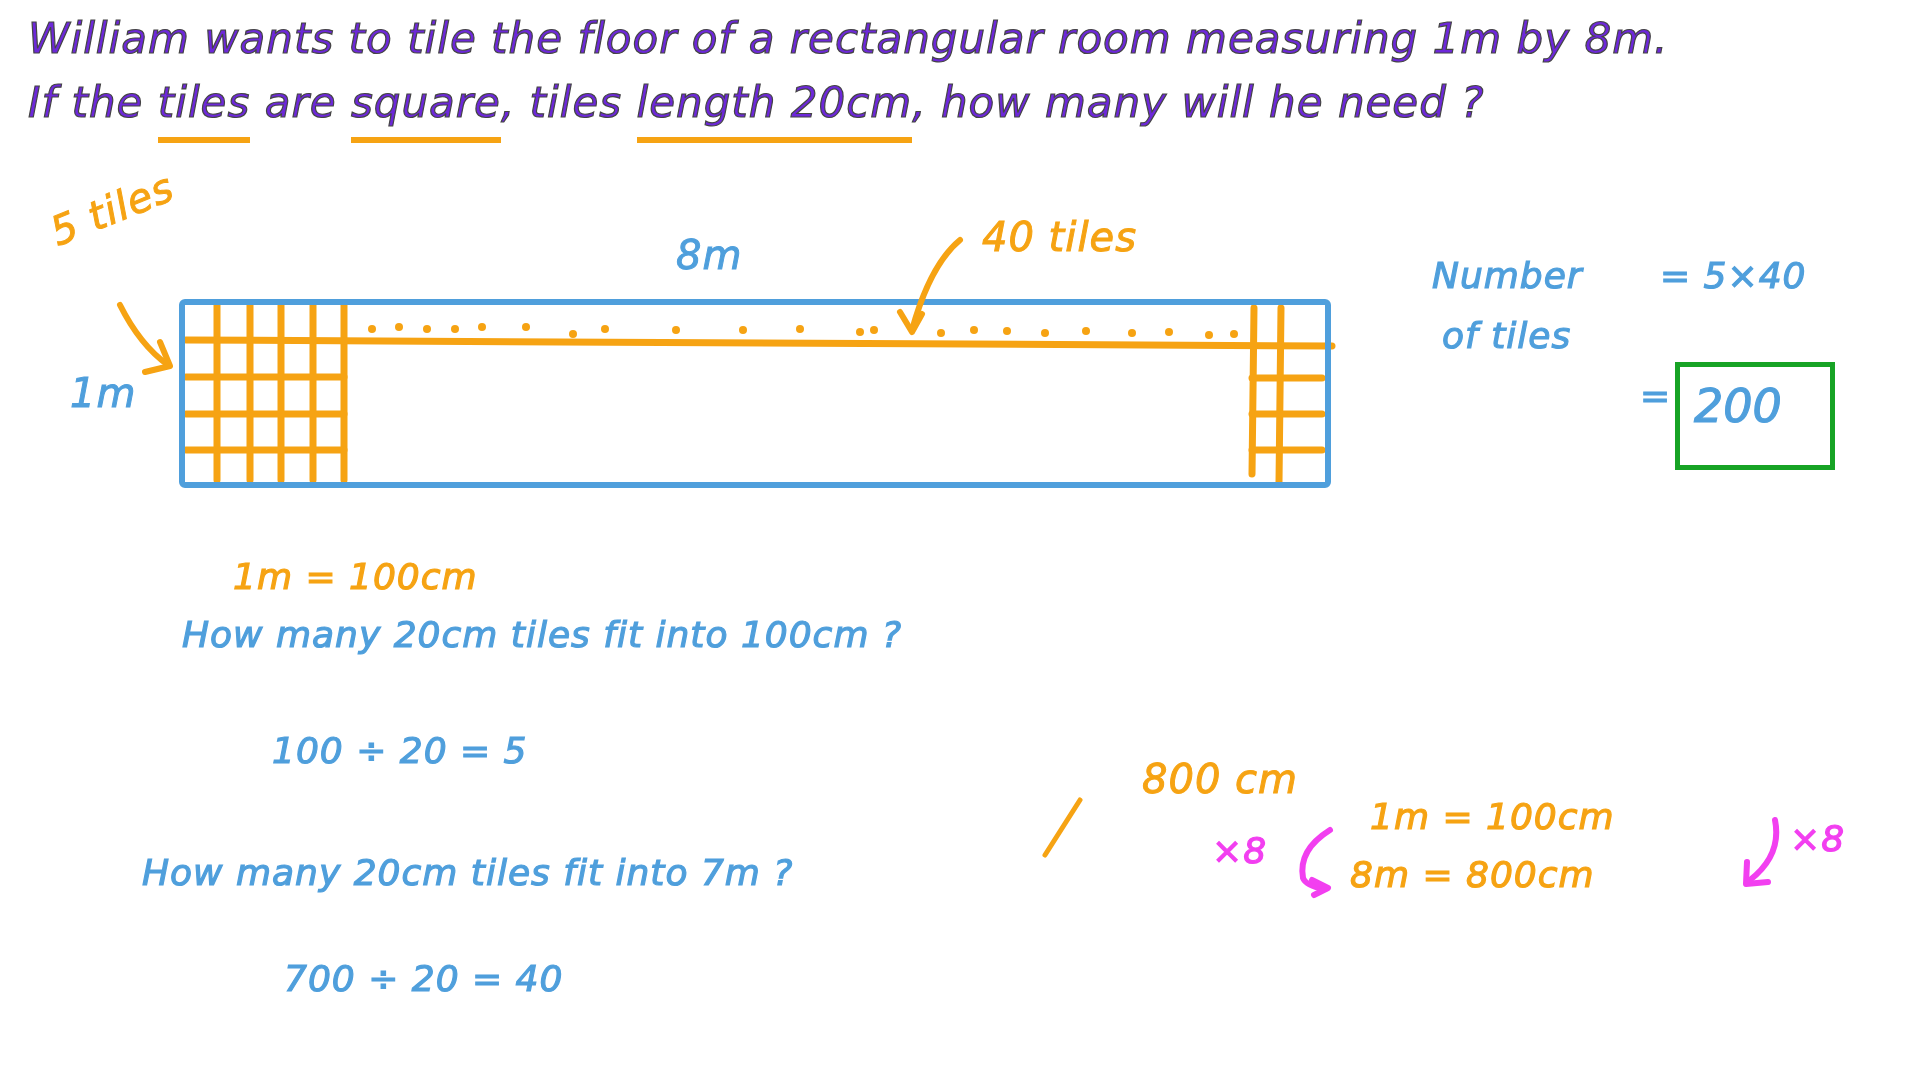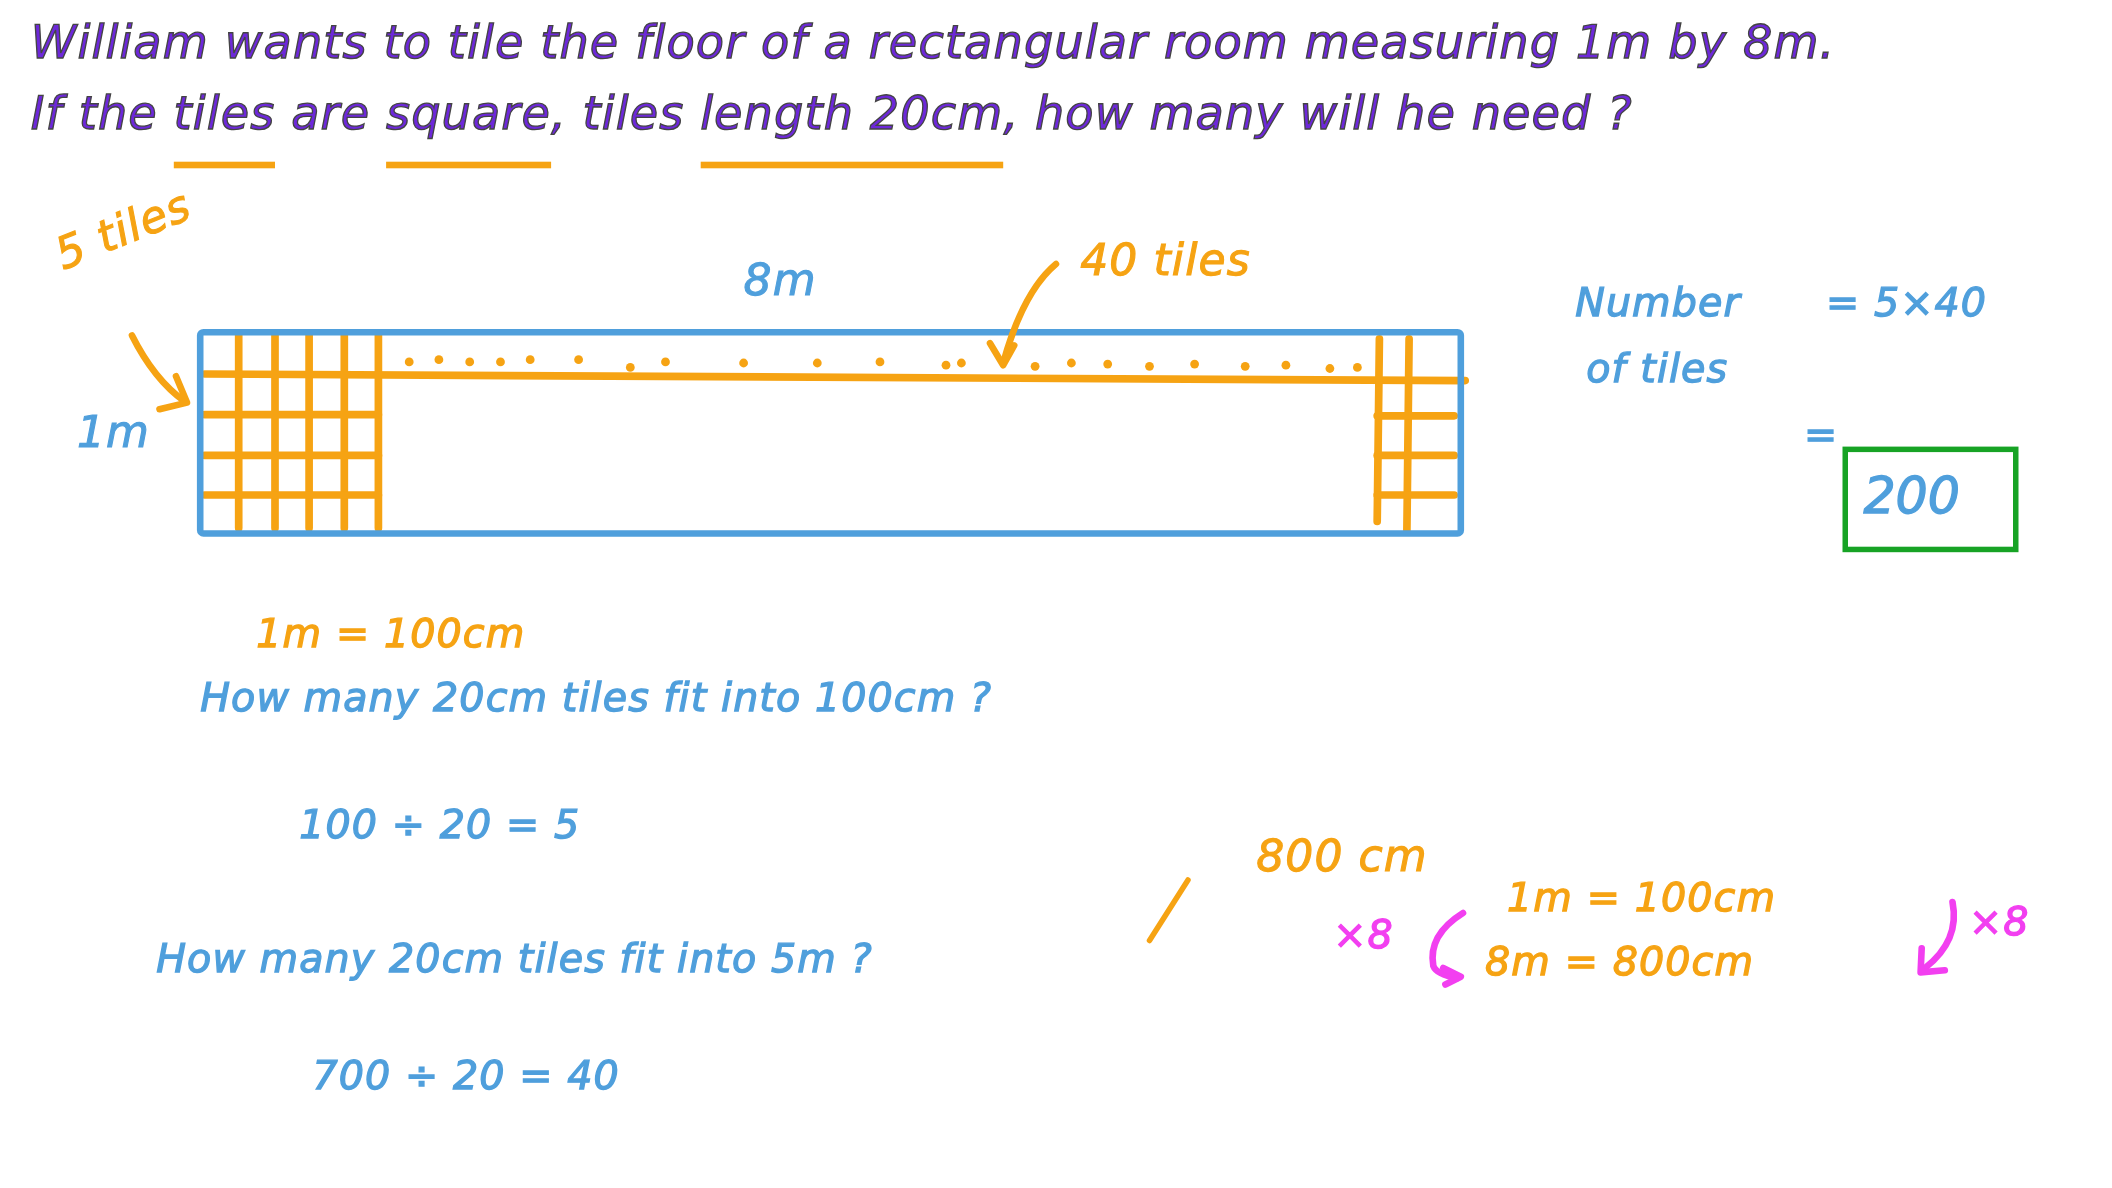--- a/index.html
+++ b/index.html
@@ -4,21 +4,21 @@
 <style>
   html, body { margin:0; padding:0; background:#ffffff; }
   body { width:1920px; height:1080px; position:relative; overflow:hidden;
          font-family:"DejaVu Sans", sans-serif; }
   .hw { position:absolute; white-space:nowrap; font-family:"DejaVu Sans", sans-serif; font-weight:bold; letter-spacing:1px; }
   .dark { color:#6d28d9; }
   .blue { color:#4f9fdc; }
   .orange { color:#f6a313; }
   .magenta { color:#f23ff0; }
   .question { font-size:42px; left:28px; font-style:italic; font-weight:normal; -webkit-text-stroke:1.2px #444444; }
-  .ul { border-bottom:6px solid #f6a313; padding-bottom:20px; }
+  .ul { border-bottom:6px solid #f6a313; padding-bottom:10px; }
   .lbl { font-size:40px; font-style:italic; font-weight:normal; -webkit-text-stroke:1px currentColor; }
   .work { font-size:36px; font-style:italic; font-weight:normal; -webkit-text-stroke:1.2px currentColor; }
   svg.overlay { position:absolute; left:0; top:0; }
   .answer-box { position:absolute; border:5px solid #17a325; box-sizing:border-box; }
   .answer-box span { position:absolute; left:14px; top:12px; font-size:46px; font-weight:normal; font-style:italic; -webkit-text-stroke:1.2px currentColor; }
 </style>
 </head>
 <body>
 
 <div class="hw dark question" style="top:14px;">William wants to tile the floor of a rectangular room measuring 1m by 8m.</div>
@@ -91,28 +91,28 @@
 
 <div class="hw orange lbl" style="left:44px; top:212px; transform:rotate(-22deg); transform-origin:left top;">5 tiles</div>
 <div class="hw blue lbl" style="left:676px; top:232px;">8m</div>
 <div class="hw orange lbl" style="left:982px; top:214px;">40 tiles</div>
 <div class="hw blue lbl" style="left:70px; top:370px;">1m</div>
 
 <div class="hw blue work" style="left:1432px; top:255px;">Number</div>
 <div class="hw blue work" style="left:1442px; top:315px;">of tiles</div>
 <div class="hw blue work" style="left:1660px; top:255px;">= 5×40</div>
 <div class="hw blue work" style="left:1640px; top:375px;">=</div>
-<div class="answer-box" style="left:1675px; top:362px; width:160px; height:96px;margin-top:44px;">
+<div class="answer-box" style="left:1675px; top:362px; width:160px; height:108px;">
   <span class="blue">200</span>
 </div>
 
 <div class="hw orange work" style="left:233px; top:556px;">1m = 100cm</div>
 <div class="hw blue work" style="left:142px; top:614px;margin-left:40px;">How many 20cm tiles fit into 100cm ?</div>
 <div class="hw blue work" style="left:272px; top:730px;">100 ÷ 20 = 5</div>
 
 <div class="hw orange lbl" style="left:1102px; top:756px;margin-left:40px;">800 cm</div>
-<div class="hw blue work" style="left:142px; top:852px;">How many 20cm tiles fit into 5m ?</div>
+<div class="hw blue work" style="left:142px; top:852px;">How many 20cm tiles fit into 7m ?</div>
 <div class="hw blue work" style="left:284px; top:958px;">700 ÷ 20 = 40</div>
 
 <div class="hw magenta work" style="left:1212px; top:830px;">×8</div>
 <div class="hw orange work" style="left:1370px; top:796px;">1m = 100cm</div>
 <div class="hw orange work" style="left:1350px; top:854px;">8m = 800cm</div>
 <div class="hw magenta work" style="left:1790px; top:818px;">×8</div>
 
 </body></html>

